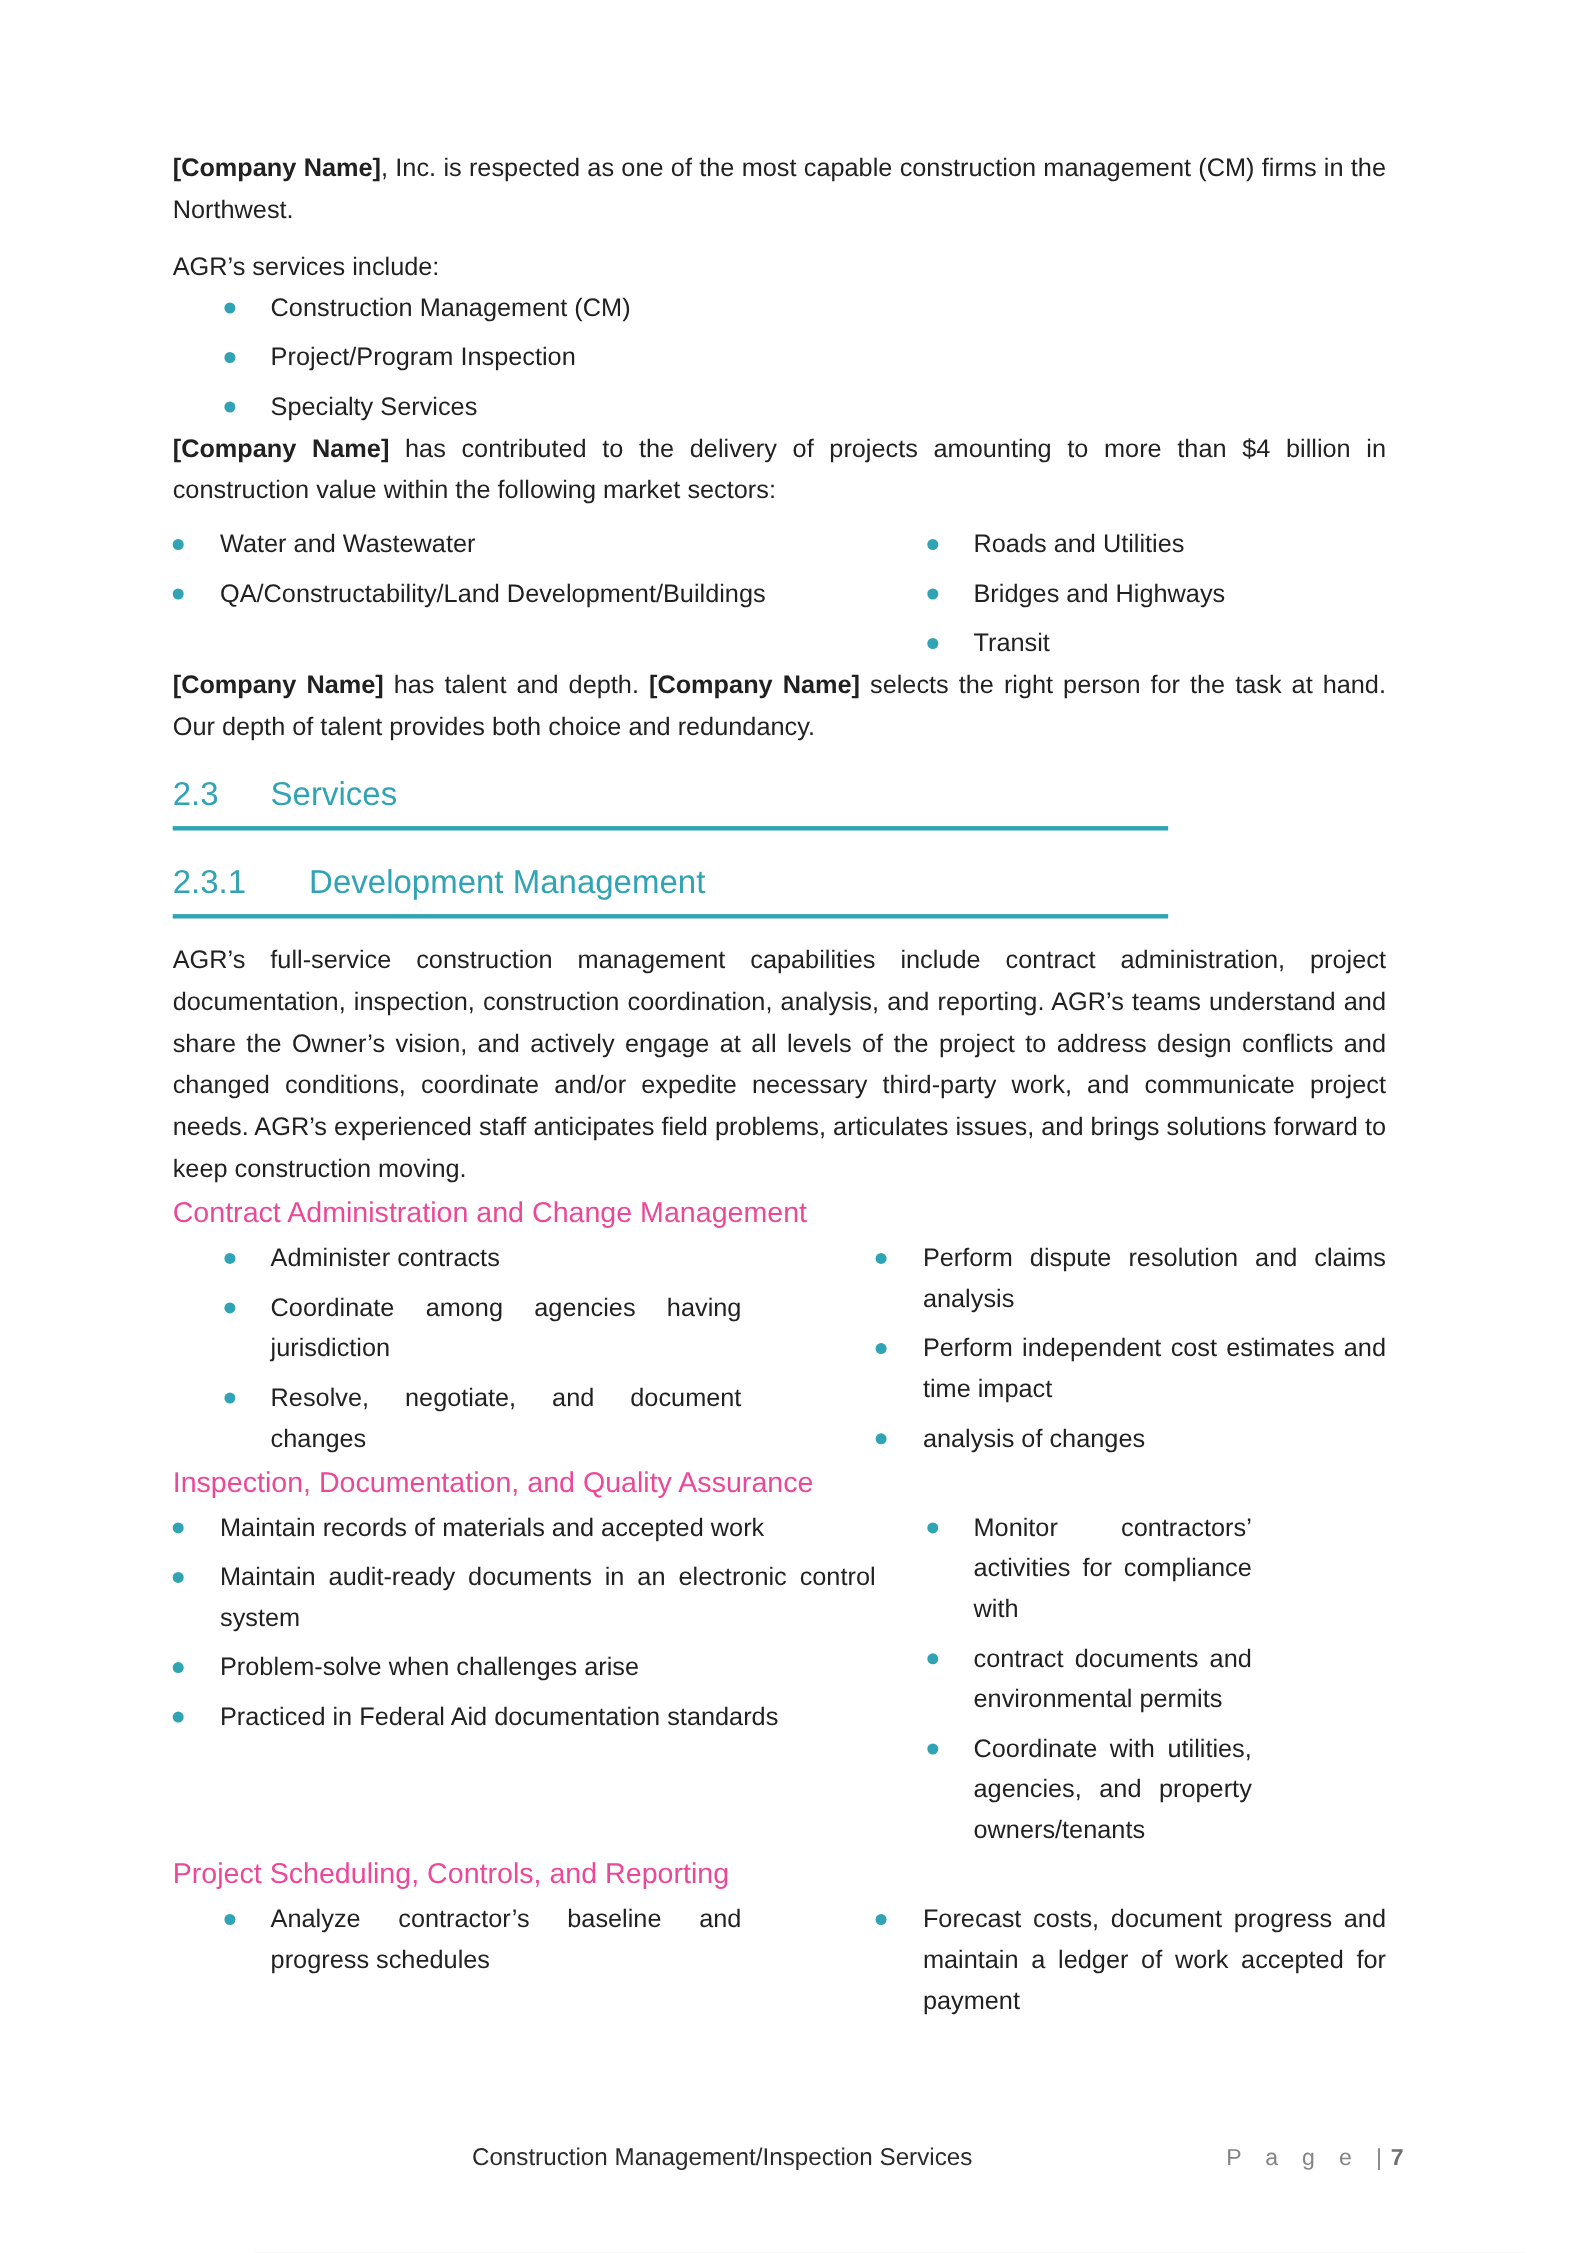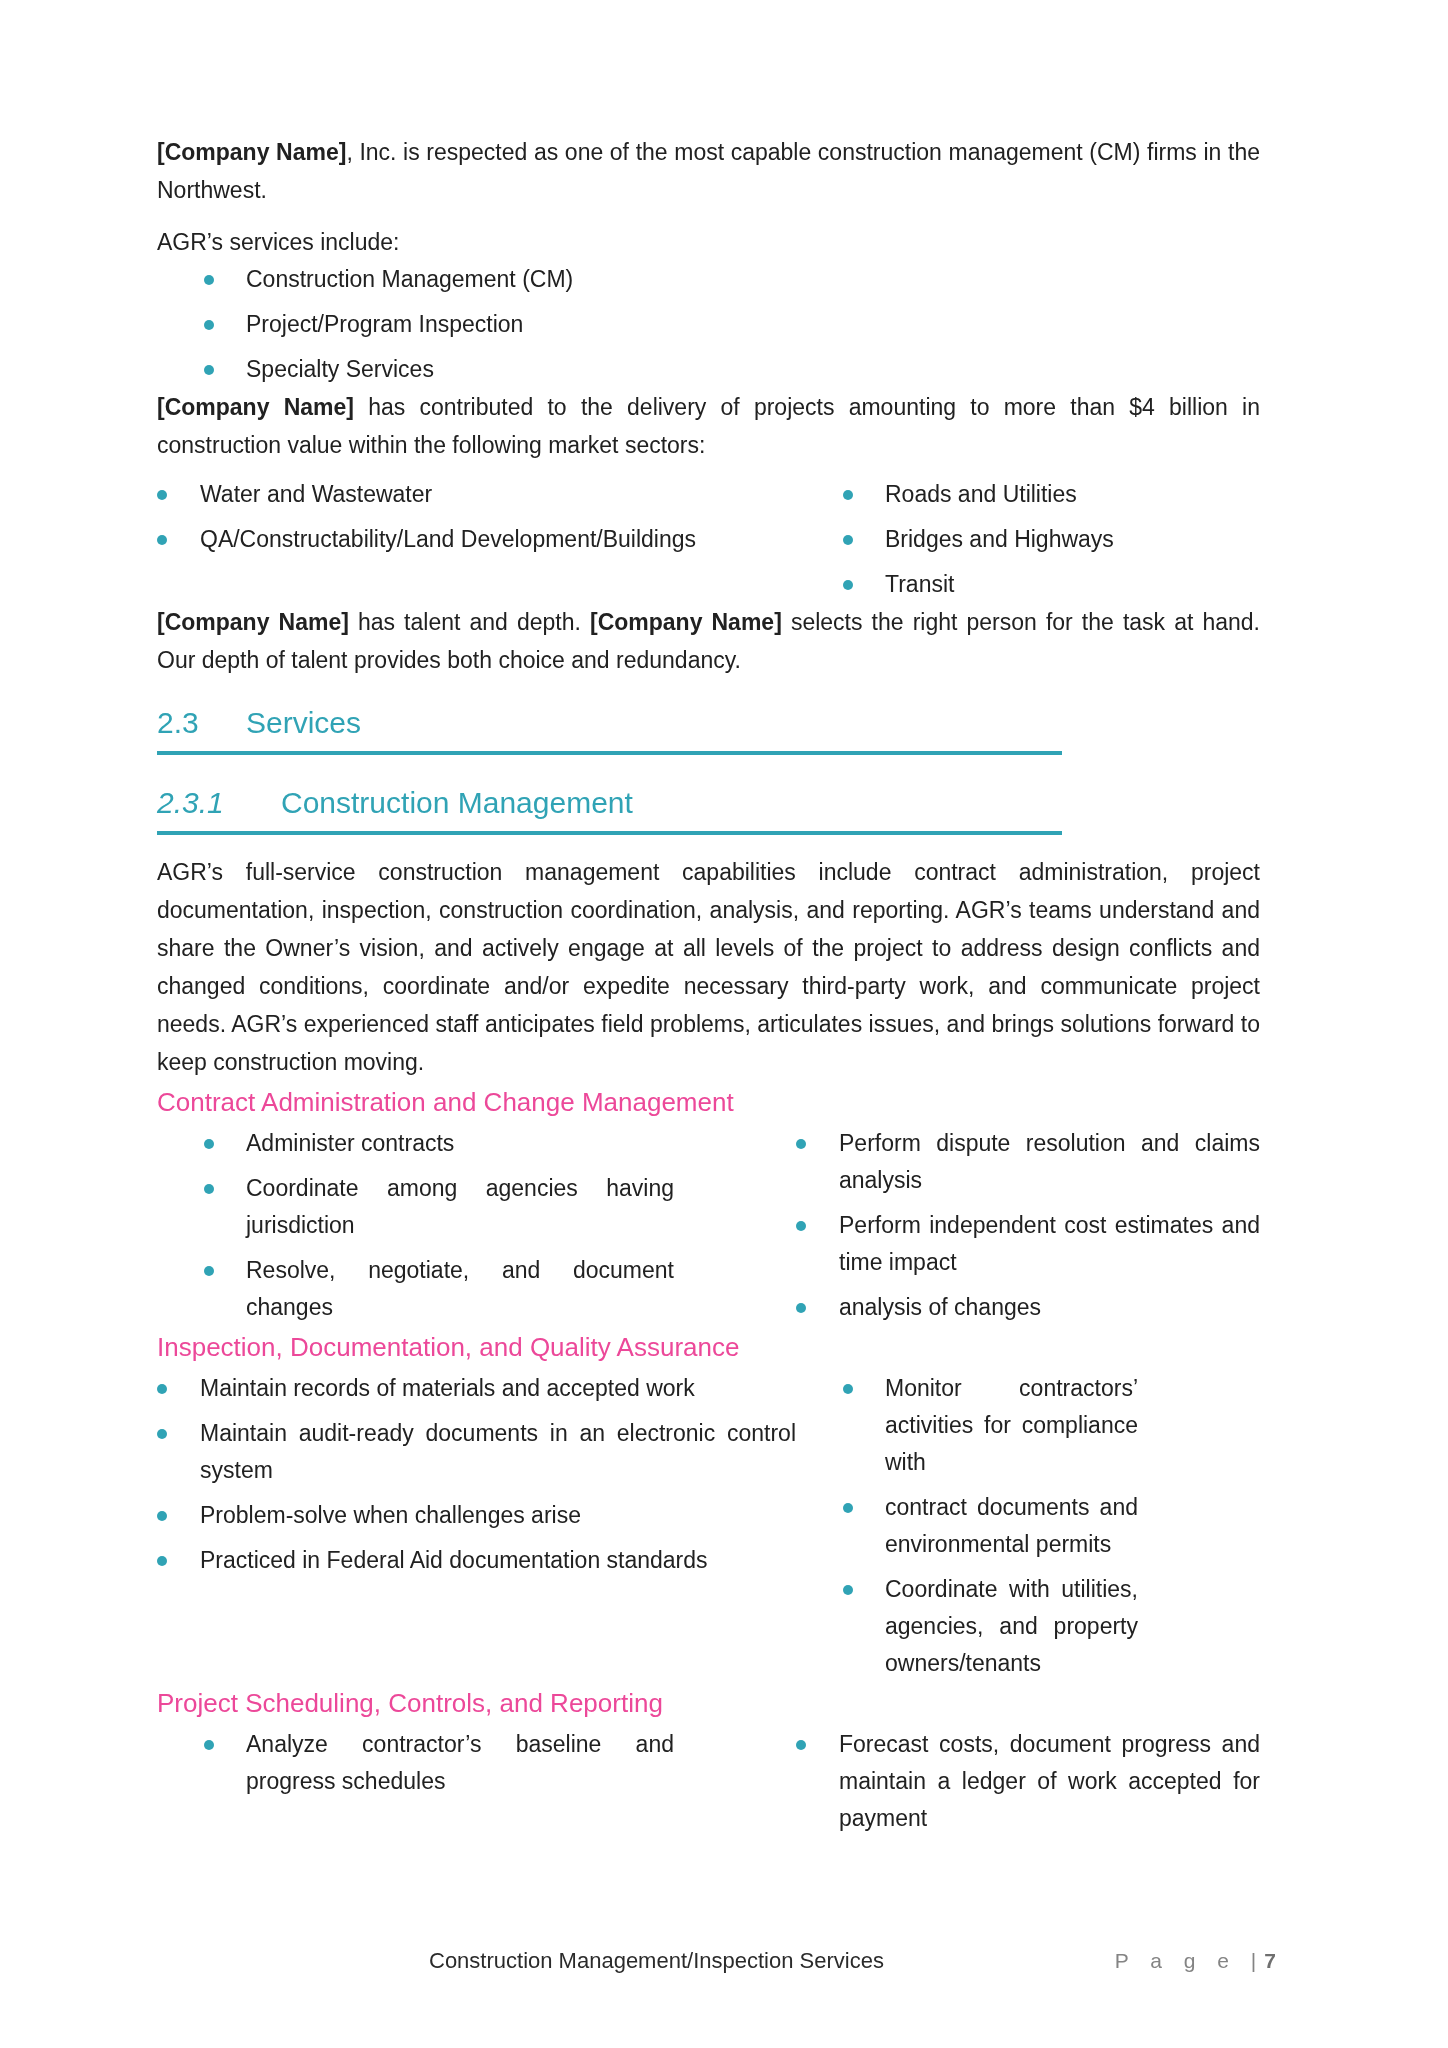--- a/index.html
+++ b/index.html
@@ -51,21 +51,21 @@
   .twocol.justify li { text-align:justify; }
 
   h2.sec {
     margin:24px 0 0 0;
     font-size:30px; line-height:40px;
     font-weight:400;
     color:#30a3b5;
   }
   h2.sec .num { display:inline-block; width:89px; }
   h2.sec.sub { margin-top:28px; }
-  h2.sec.sub .num { width:124px;font-style:italic; }
+  h2.sec.sub .num { width:124px; }
   .rule { height:4px; width:905px; background:#30a3b5; margin-top:8px; }
 
   p.cmpara { margin-top:18px; }
 
   h3.group {
     margin:4px 0 0 0;
     font-size:26px; line-height:34px;
     font-weight:400;
     color:#ec4899;
   }
@@ -112,21 +112,21 @@
         <li><span class="dot"></span><span>Bridges and Highways</span></li>
         <li><span class="dot"></span><span>Transit</span></li>
       </ul>
     </div>
 
     <p class="body mt10"><span class="b">[Company Name]</span><span> has talent and depth. </span><span class="b">[Company Name]</span><span> selects the right person for the task at hand. Our depth of talent provides both choice and redundancy.</span></p>
 
     <h2 class="sec"><span class="num">2.3</span><span>Services</span></h2>
     <div class="rule"></div>
 
-    <h2 class="sec sub"><span class="num">2.3.1</span><span>Construction Management</span></h2>
+    <h2 class="sec sub"><span class="num">2.3.1</span><span>Development Management</span></h2>
     <div class="rule"></div>
 
     <p class="body cmpara">AGR’s full-service construction management capabilities include contract administration, project documentation, inspection, construction coordination, analysis, and reporting. AGR’s teams understand and share the Owner’s vision, and actively engage at all levels of the project to address design conflicts and changed conditions, coordinate and/or expedite necessary third-party work, and communicate project needs. AGR’s experienced staff anticipates field problems, articulates issues, and brings solutions forward to keep construction moving.</p>
 
     <h3 class="group">Contract Administration and Change Management</h3>
     <div class="twocol justify grouplist">
       <ul class="blist colleft">
         <li><span class="dot"></span><span>Administer contracts</span></li>
         <li><span class="dot"></span><span>Coordinate among agencies having jurisdiction</span></li>
         <li><span class="dot"></span><span>Resolve, negotiate, and document changes</span></li>

